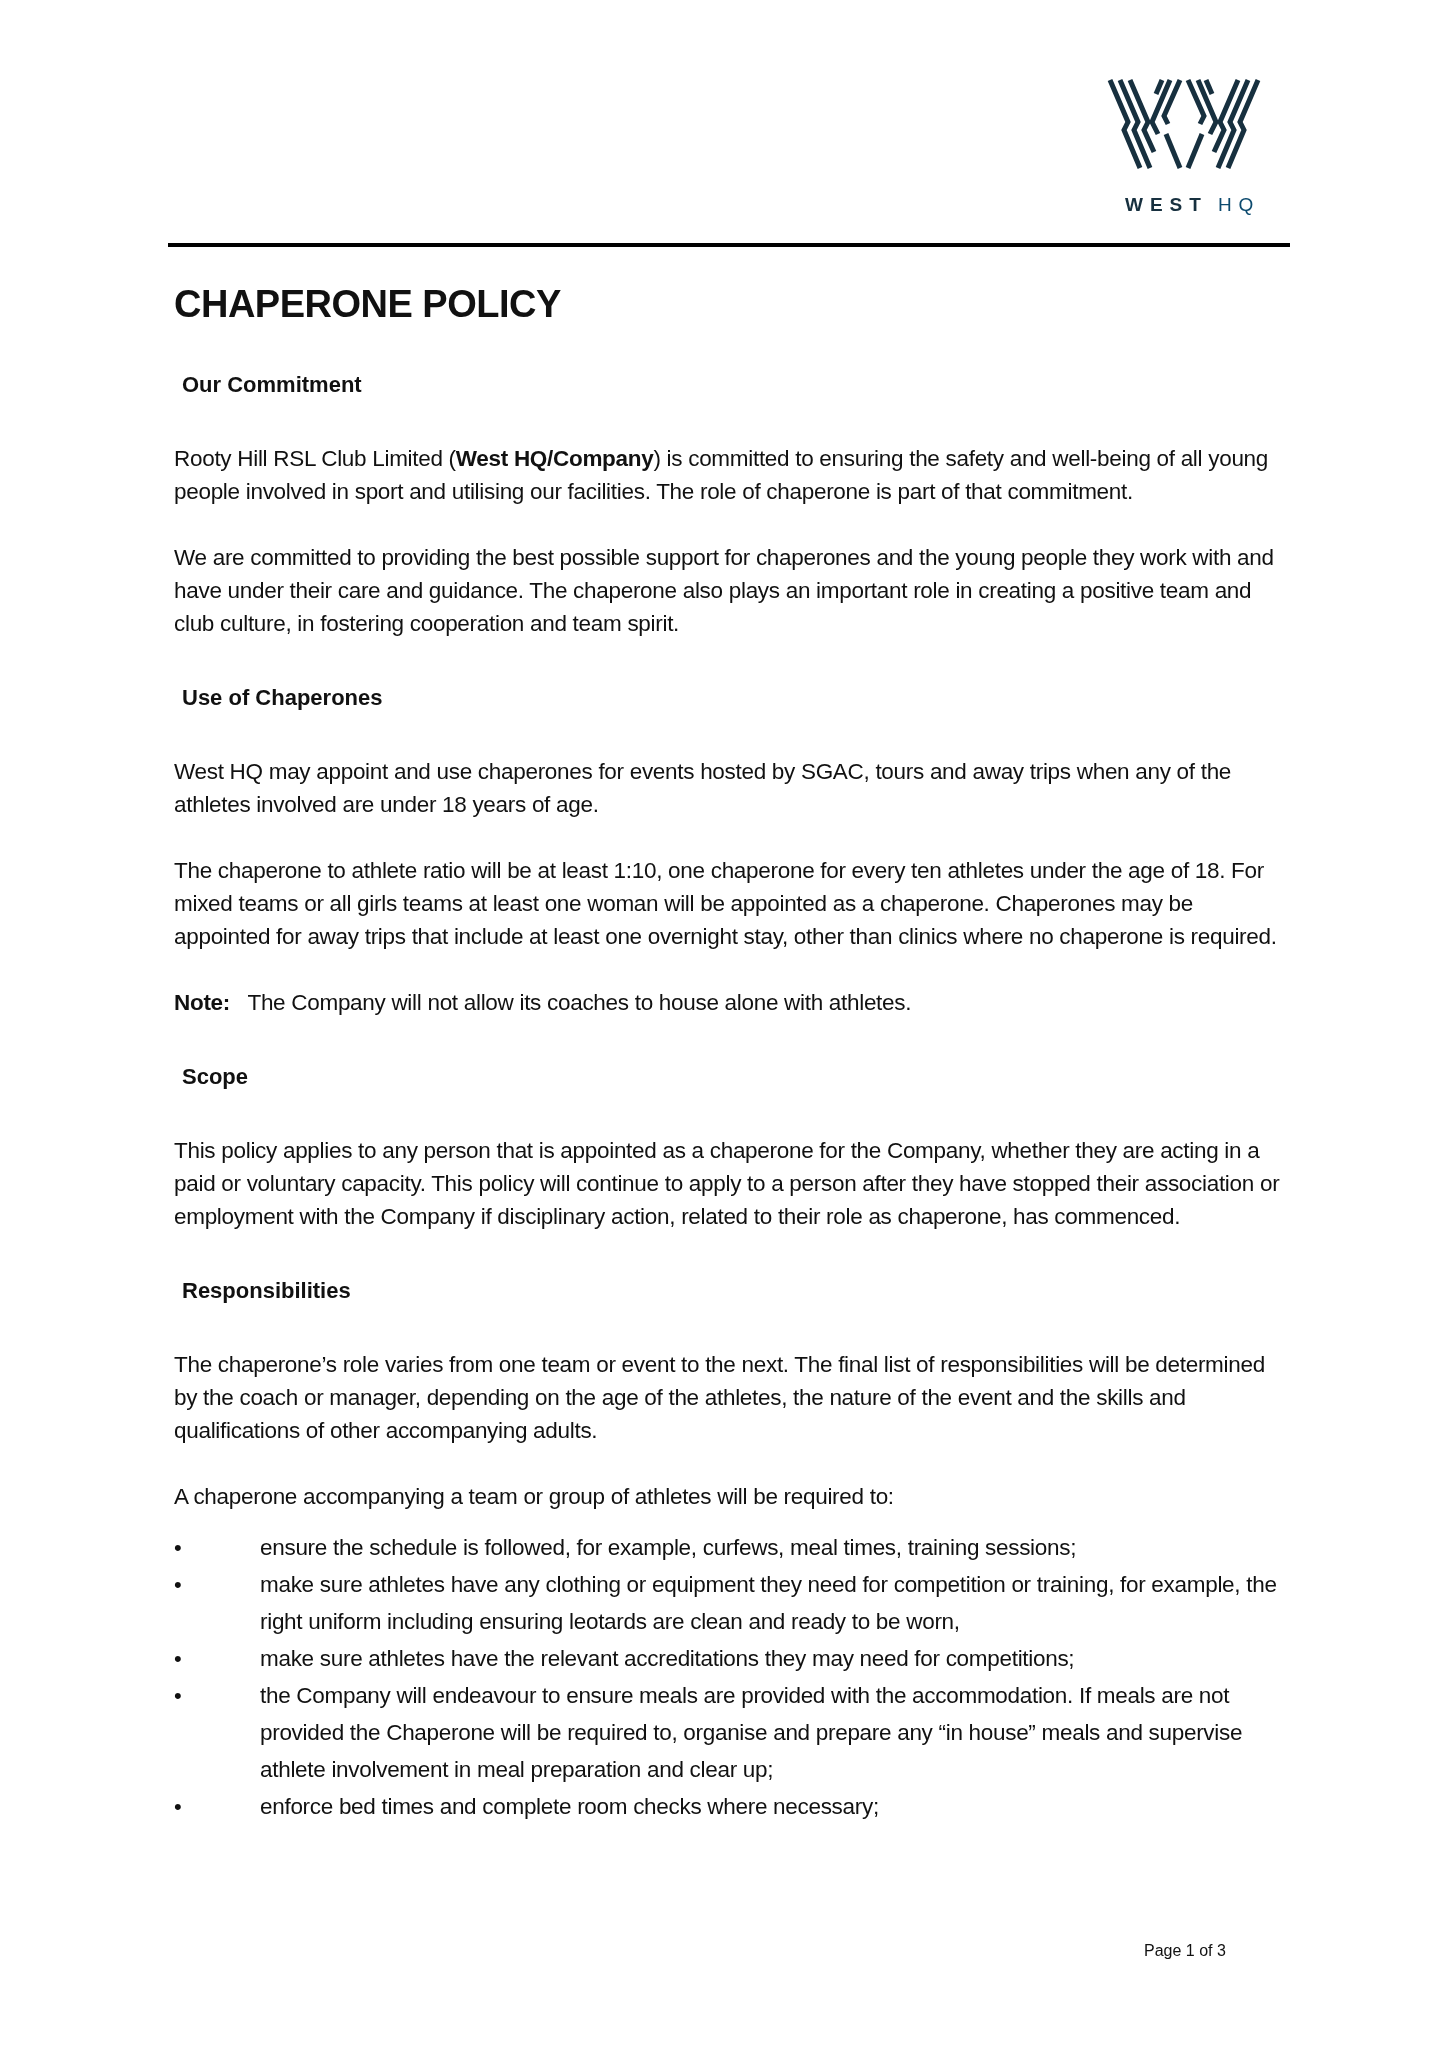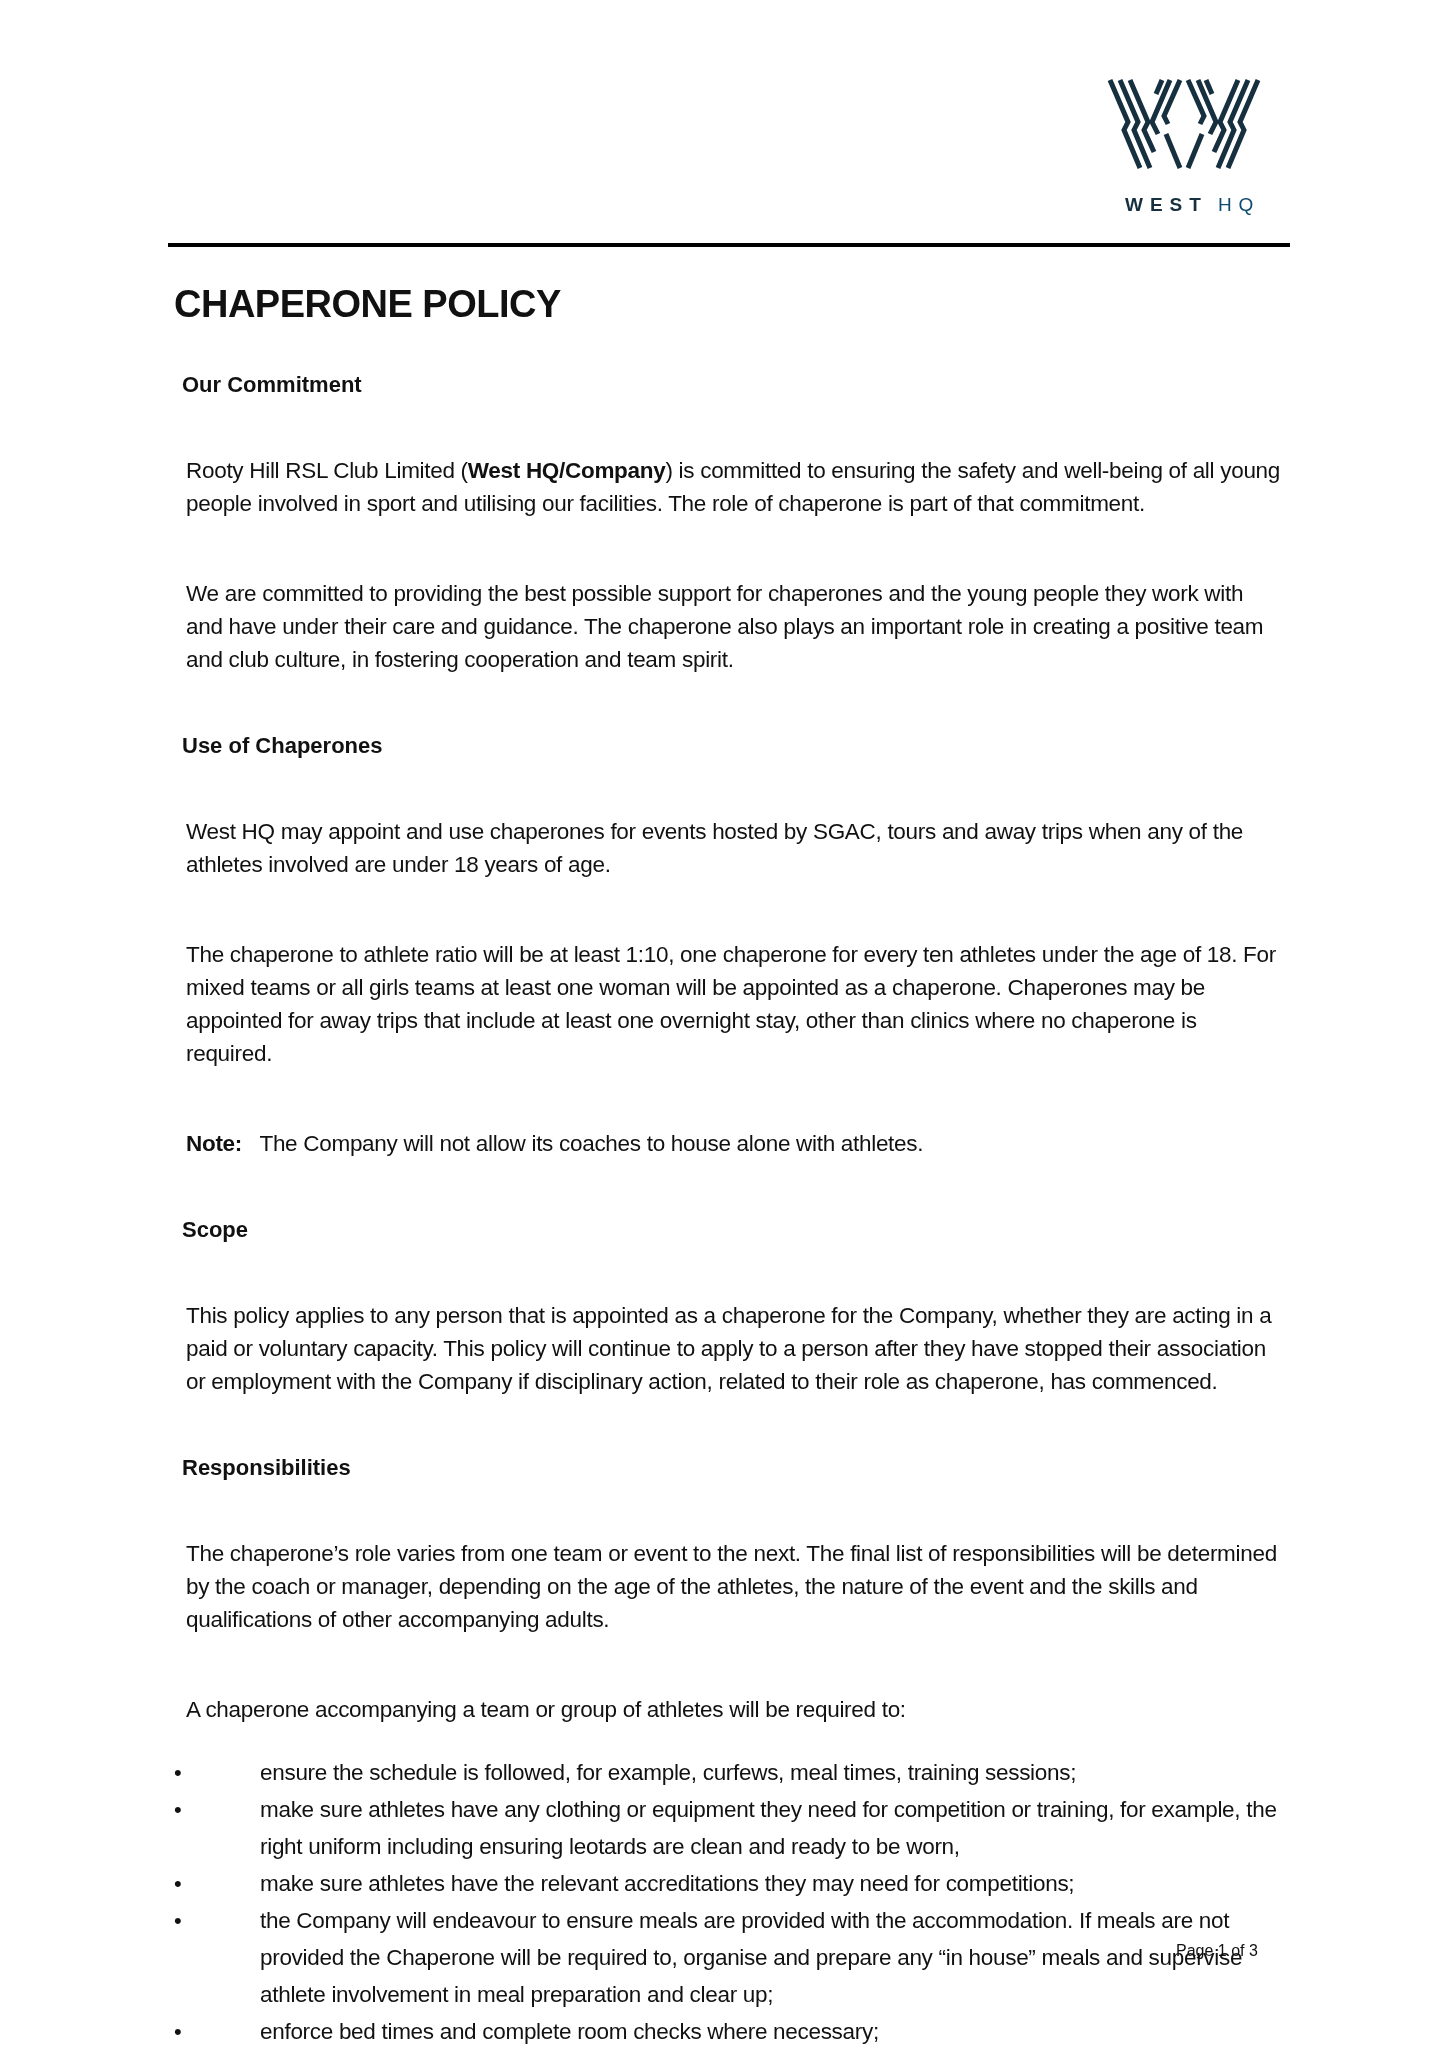--- a/index.html
+++ b/index.html
@@ -7,27 +7,27 @@
          font-family: "Liberation Sans", "DejaVu Sans", sans-serif; color: #111; }
   .logo { position: absolute; left: 1104px; top: 72px; width: 160px; height: 146px; }
   .logo svg { display: block; }
   .logo-text { position: absolute; left: 0; top: 122px; width: 160px; font-size: 19px; letter-spacing: 7px; color: #17303f; white-space: nowrap; }
   .logo-text .b { font-weight: bold; margin-left: 21px; }
   .logo-text .l { font-weight: normal; margin-left: 10px; color: #0c4a6e; }
   .rule { position: absolute; left: 168px; top: 243px; width: 1122px; height: 4px; background: #000; }
   .content { position: absolute; left: 174px; top: 276px; width: 1120px; }
   h1 { margin: 0; font-size: 38px; font-weight: bold; letter-spacing: -0.5px; line-height: 56px; }
   h2 { margin: 8px; font-size: 22px; font-weight: bold; line-height: 33px; }
-  p { margin: 12px; font-size: 22.5px; line-height: 33px; letter-spacing: -0.3px; }
+  p { margin: 0; font-size: 22.5px; line-height: 33px; letter-spacing: -0.3px; }
   .gap-title { height: 28px; }
   .gap { height: 33px; }
   ul.bullets { list-style: none; margin: 0; padding: 0; }
   ul.bullets li { position: relative; padding-left: 86px; font-size: 22.5px; line-height: 37px; letter-spacing: -0.3px; }
   ul.bullets li .dot { position: absolute; left: 0; top: 0; width: 20px; font-size: 22px; }
-  .footer { position: absolute; left: 1176px; top: 1942px; font-size: 16px; color: #111; }
+  .footer { position: absolute; left: 1144px; top: 1942px; font-size: 16px; color: #111; }
 </style>
 </head>
 <body>
 
 <div class="logo">
   <svg width="160" height="100" viewBox="0 0 160 100">
     <g fill="none" stroke="#17303f" stroke-width="5" stroke-linecap="butt">
 
       <polyline points="6,8 24,50 20,58 36,96"></polyline>
       <polyline points="16,8 34,50 30,58 46,96"></polyline>

